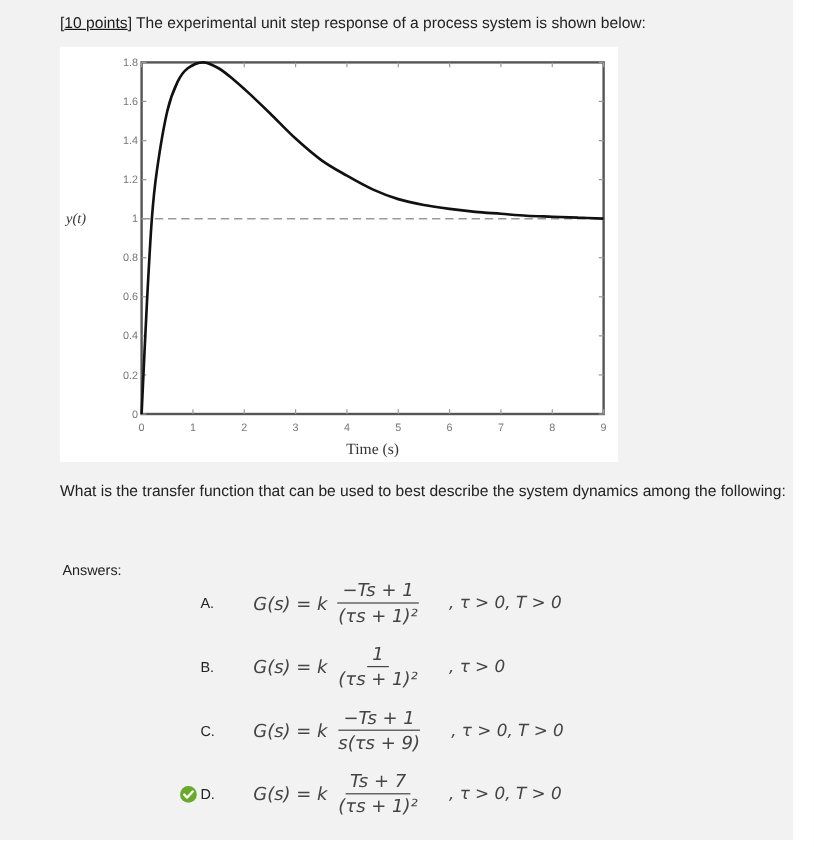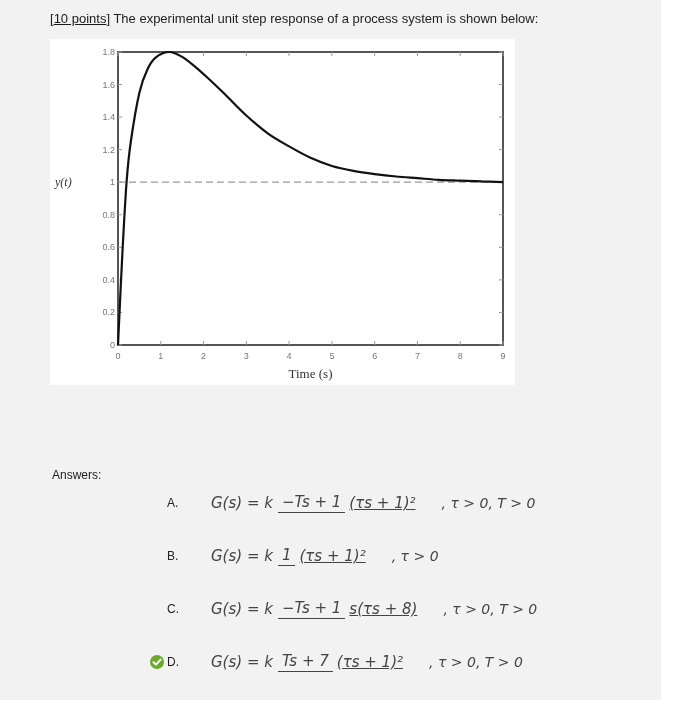--- a/index.html
+++ b/index.html
@@ -11,23 +11,23 @@
   .plot-card svg { position:absolute; left:0; top:0; }
   .prompt { position:absolute; left:50px; top:401px; font-size:13px; color:#222; white-space:nowrap; }
   .answers-label { position:absolute; left:52px; top:468px; font-size:12px; color:#222; }
   .option { position:absolute; left:150px; display:flex; align-items:center; height:50px; }
   .option .check { width:14px; height:14px; border-radius:50%; background:#6aaa2a; display:inline-flex; align-items:center; justify-content:center; margin-right:3px; }
   .option .check svg { display:block; }
   .option .check-space { width:17px; }
   .opt-letter { font-size:12px; color:#222; width:26px; }
   .math { font-family:"DejaVu Sans", sans-serif; font-size:15px; color:#444; display:flex; align-items:center; font-style:normal; }
   .math .lhs { margin-right:3px;margin-left:18px; }
-  .frac { display:inline-flex; align-items:center; margin:0 6px 0 2px; }
+  .frac { display:inline-flex; flex-direction:column; align-items:center; margin:0 6px 0 2px; }
   .frac .num { padding:0 4px; border-bottom:1px solid #444; line-height:19px; }
-  .frac .den { padding:0 4px; line-height:21px;text-decoration:underline; }
+  .frac .den { padding:0 4px; line-height:21px; }
   .cond { margin-left:16px; font-size:14px; }
   .it { font-style:italic; }
 </style>
 </head>
 <body>
 
 <div class="panel">
 
   <div class="question">
     <span>[</span><a>10 points</a><span>]</span><span> The experimental unit step response of a process system is shown below:</span>
@@ -96,20 +96,21 @@
         <line x1="68" y1="13" x2="72" y2="13" stroke="#999" stroke-width="1"></line>
         <line x1="453" y1="13" x2="449" y2="13" stroke="#999" stroke-width="1"></line>
         <text x="65" y="16" font-size="9" fill="#777" text-anchor="end" font-family="Liberation Sans, sans-serif">1.8</text>
         <line x1="68" y1="143.22222222222223" x2="453" y2="143.22222222222223" stroke="#999999" stroke-width="1.2" stroke-dasharray="7,4"></line>
         <path d="M68,306 C68.71296296296296,291.0787037037037 70.85185185185185,243.60185185185185 72.27777777777777,216.47222222222223 C73.7037037037037,189.3425925925926 75.12962962962963,162.21296296296296 76.55555555555556,143.22222222222223 C77.98148148148148,124.23148148148148 78.69444444444444,117.44907407407408 80.83333333333333,102.52777777777777 C82.97222222222221,87.60648148148147 86.53703703703704,65.90277777777776 89.38888888888889,53.69444444444443 C92.24074074074073,41.48611111111109 95.0925925925926,35.246296296296286 97.94444444444444,29.27777777777777 C100.79629629629629,23.309259259259253 102.93518518518519,20.596296296296288 106.5,17.883333333333326 C110.06481481481481,15.170370370370364 115.05555555555557,13 119.33333333333334,13 C123.61111111111111,13 127.88888888888889,15.441666666666654 132.16666666666666,17.883333333333326 C136.44444444444443,20.325 140.72222222222223,24.123148148148175 145,27.650000000000034 C149.27777777777777,31.176851851851893 152.84259259259258,34.432407407407446 157.83333333333331,39.04444444444448 C162.82407407407405,43.656481481481514 168.5277777777778,49.08240740740741 174.94444444444446,55.32222222222222 C181.36111111111111,61.56203703703704 189.2037037037037,69.97222222222227 196.33333333333331,76.48333333333338 C203.46296296296293,82.99444444444448 210.5925925925926,89.23425925925926 217.72222222222223,94.38888888888889 C224.85185185185185,99.54351851851851 231.9814814814815,103.34166666666668 239.11111111111111,107.41111111111113 C246.24074074074073,111.48055555555557 253.37037037037038,115.55000000000003 260.5,118.80555555555557 C267.6296296296296,122.06111111111112 274.7592592592593,124.77407407407406 281.8888888888889,126.94444444444443 C289.01851851851853,129.1148148148148 296.1481481481482,130.47129629629632 303.2777777777778,131.82777777777778 C310.40740740740745,133.18425925925925 317.537037037037,134.13379629629628 324.66666666666663,135.08333333333331 C331.79629629629625,136.03287037037035 338.9259259259259,136.84675925925927 346.05555555555554,137.525 C353.18518518518516,138.20324074074074 360.31481481481484,138.61018518518517 367.44444444444446,139.15277777777777 C374.5740740740741,139.69537037037037 381.70370370370375,140.37361111111116 388.83333333333337,140.7805555555556 C395.962962962963,141.18750000000003 403.0925925925926,141.32314814814814 410.22222222222223,141.59444444444443 C417.35185185185185,141.86574074074073 424.48148148148147,142.13703703703706 431.6111111111111,142.40833333333336 C438.7407407407407,142.67962962962966 449.43518518518516,143.0865740740741 453,143.22222222222223" fill="none" stroke="#111111" stroke-width="2.2"></path>
         <text x="260.5" y="339" font-size="13" fill="#333" text-anchor="middle" font-family="Liberation Serif, serif">Time (s)</text>
         <text x="5" y="147.22222222222223" font-size="12" fill="#333" font-style="italic" font-family="Liberation Serif, serif">y(t)</text>
       </svg>
   </div>
 
+  <div class="prompt">What is the transfer function that can be used to best describe the system dynamics among the following:</div>
 
   <div class="answers-label">Answers:</div>
 
   <div id="options">
       <div class="option" style="top: 478px;">
         <span class="check-space"></span>
         <span class="opt-letter">A.</span>
         <span class="math">
           <span class="lhs it">G(s) = k</span>
           <span class="frac">
@@ -131,21 +132,21 @@
           <span class="cond it">, τ &gt; 0</span>
         </span>
       </div>
       <div class="option" style="top: 584px;">
         <span class="check-space"></span>
         <span class="opt-letter">C.</span>
         <span class="math">
           <span class="lhs it">G(s) = k</span>
           <span class="frac">
             <span class="num it">−Ts + 1</span>
-            <span class="den it">s(τs + 8)</span>
+            <span class="den it">s(τs + 9)</span>
           </span>
           <span class="cond it">, τ &gt; 0, T &gt; 0</span>
         </span>
       </div>
       <div class="option" style="top: 637px;">
         <span class="check">
           <svg width="10" height="10" viewBox="0 0 10 10">
             <path d="M1.5 5.2 L4 7.6 L8.6 2.6" stroke="#fff" stroke-width="2" fill="none" stroke-linecap="round" stroke-linejoin="round"></path>
           </svg>
         </span>

